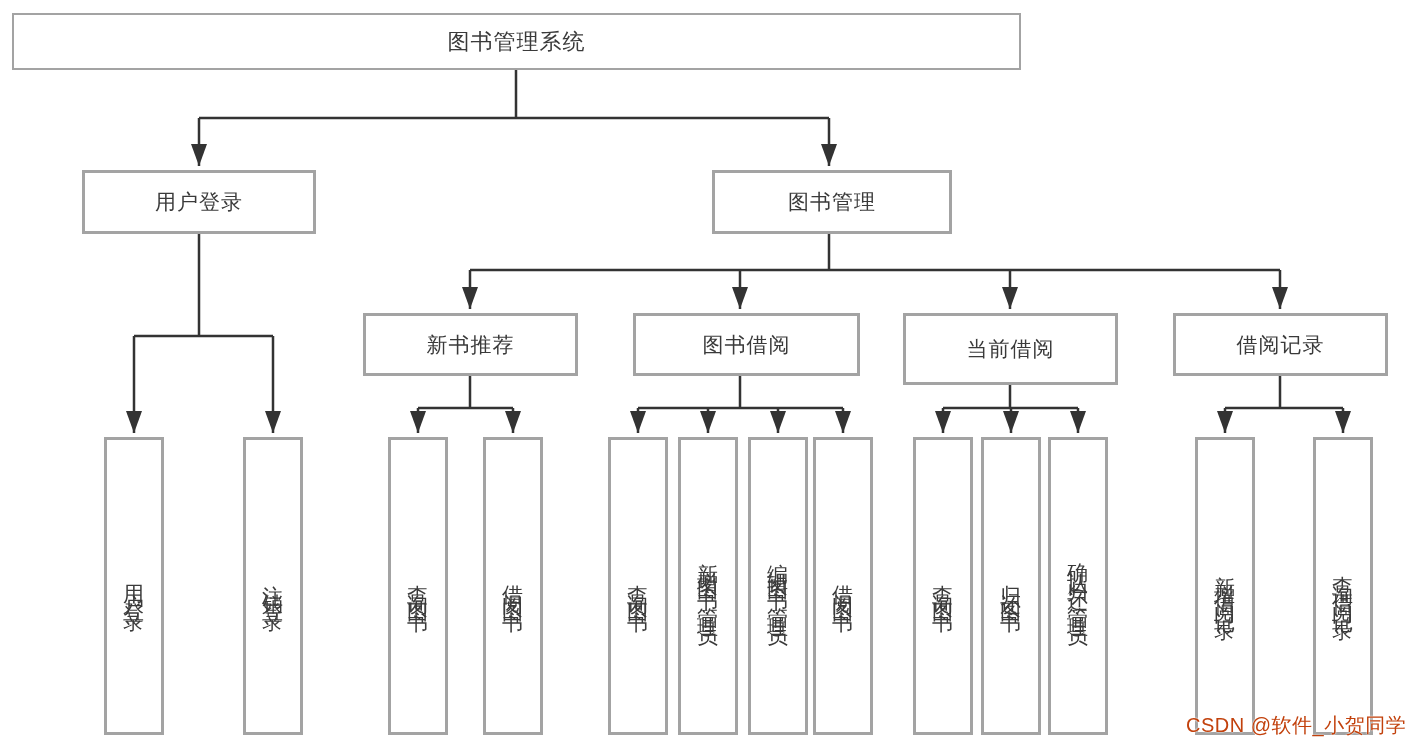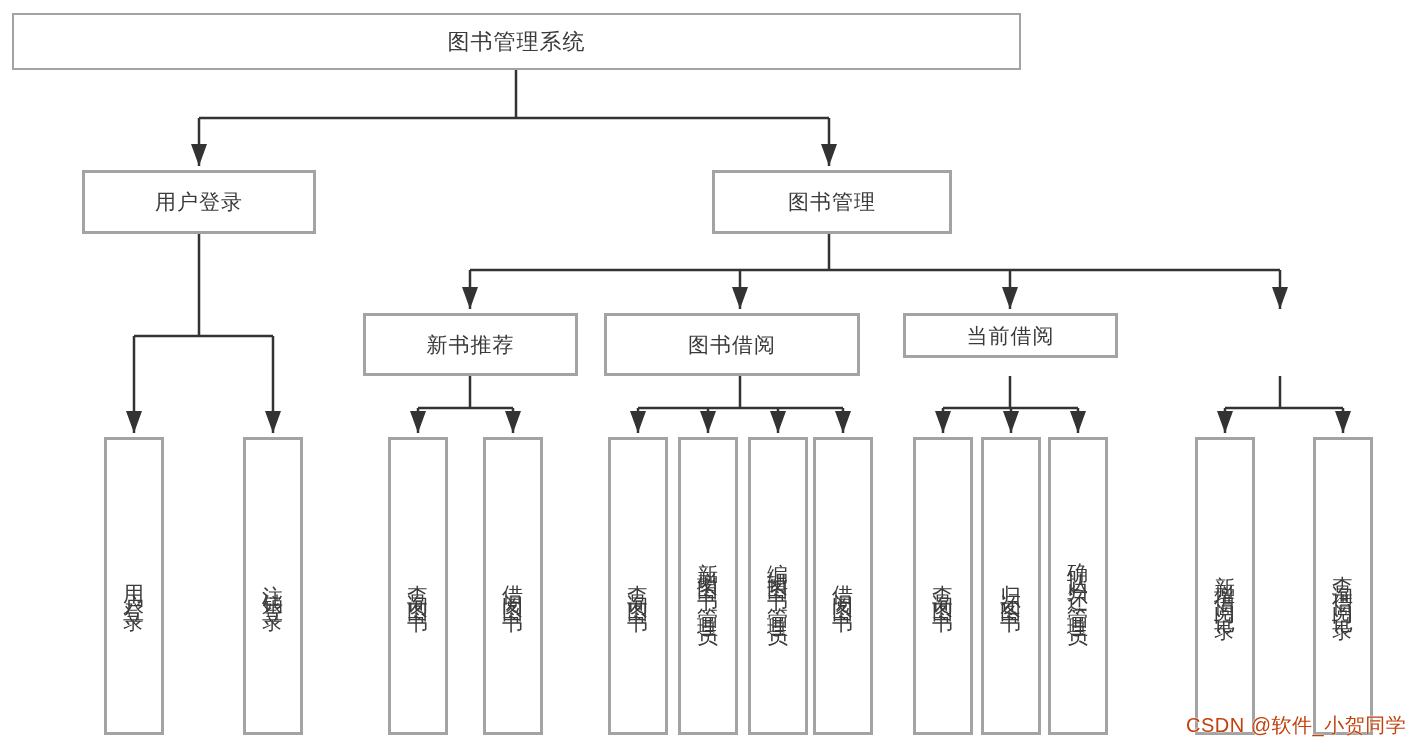--- a/index.html
+++ b/index.html
@@ -134,25 +134,28 @@
   <div class="node branch" style="left:82px; top:170px; width:234px; height:64px;">
     <span>用户登录</span>
   </div>
   <div class="node branch" style="left:712px; top:170px; width:240px; height:64px;">
     <span>图书管理</span>
   </div>
 
   <div class="node branch" style="left:363px; top:313px; width:215px; height:63px;">
     <span>新书推荐</span>
   </div>
-  <div class="node branch" style="left:604px; top:313px; width:256px; height:63px;">
+  <div class="node branch" style="left:633px; top:313px; width:227px; height:63px;">
     <span>图书借阅</span>
   </div>
-  <div class="node branch" style="left:903px; top:313px; width:215px; height:45px;">
+  <div class="node branch" style="left:903px; top:313px; width:215px; height:72px;">
     <span>当前借阅</span>
+  </div>
+  <div class="node branch" style="left:1173px; top:313px; width:215px; height:63px;">
+    <span>借阅记录</span>
   </div>
 
   <div class="node leaf" style="left:104px; top:437px; width:60px; height:298px;">
     <span class="vtext">用户登录</span>
   </div>
   <div class="node leaf" style="left:243px; top:437px; width:60px; height:298px;">
     <span class="vtext">注销登录</span>
   </div>
 
   <div class="node leaf" style="left:388px; top:437px; width:60px; height:298px;">

